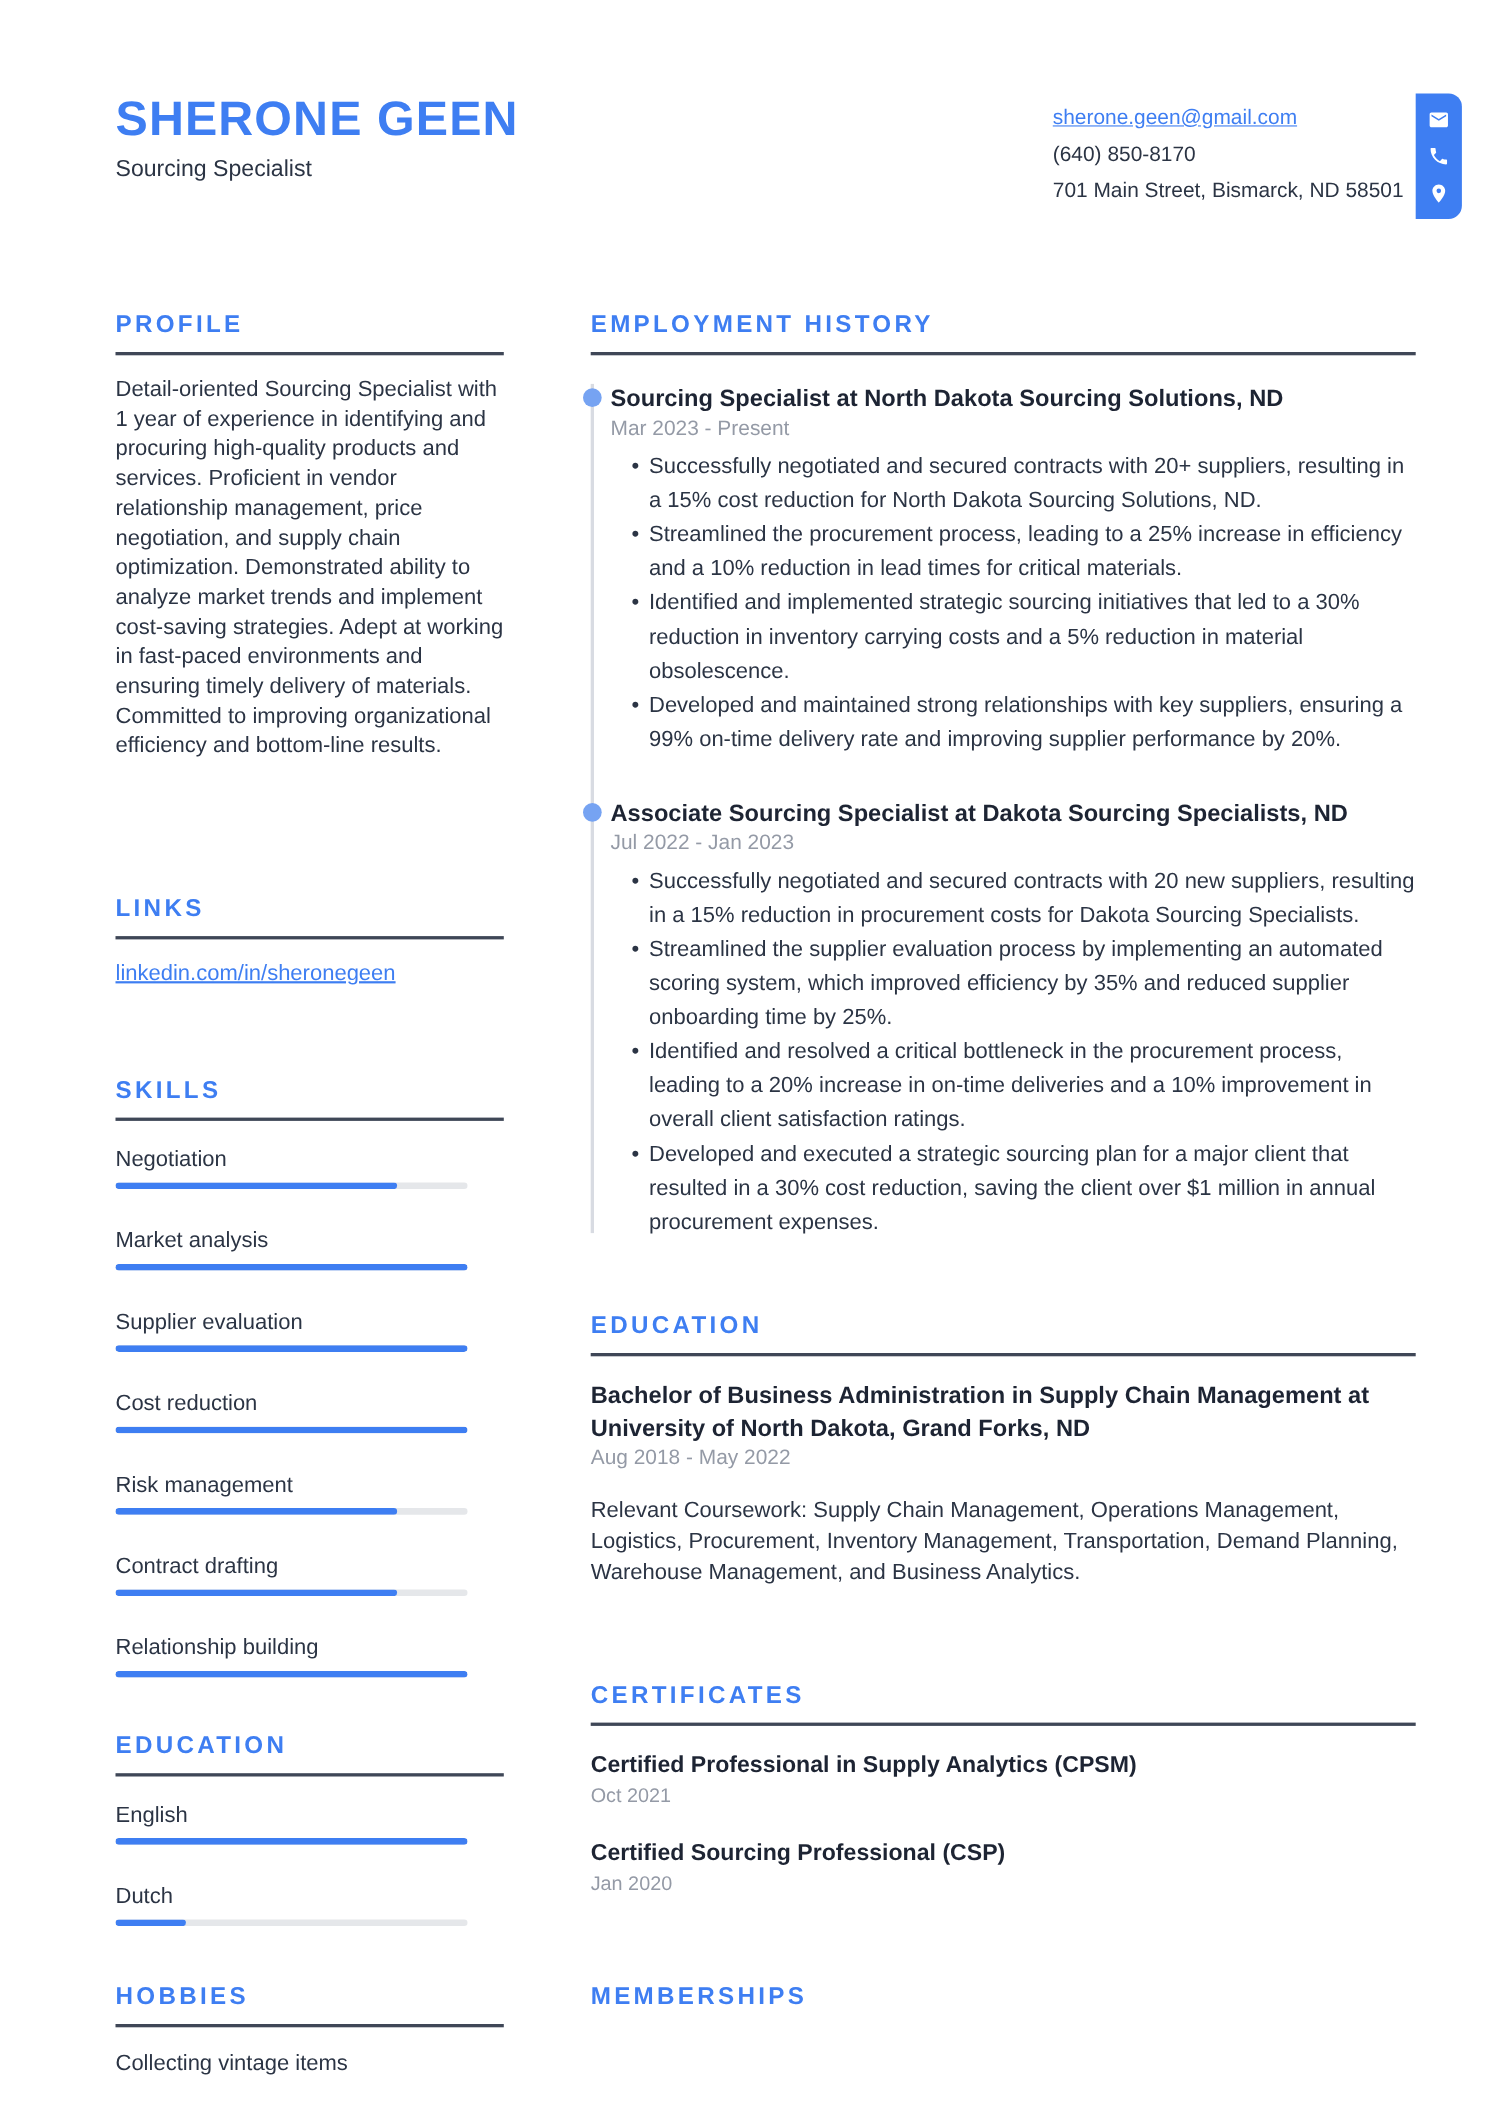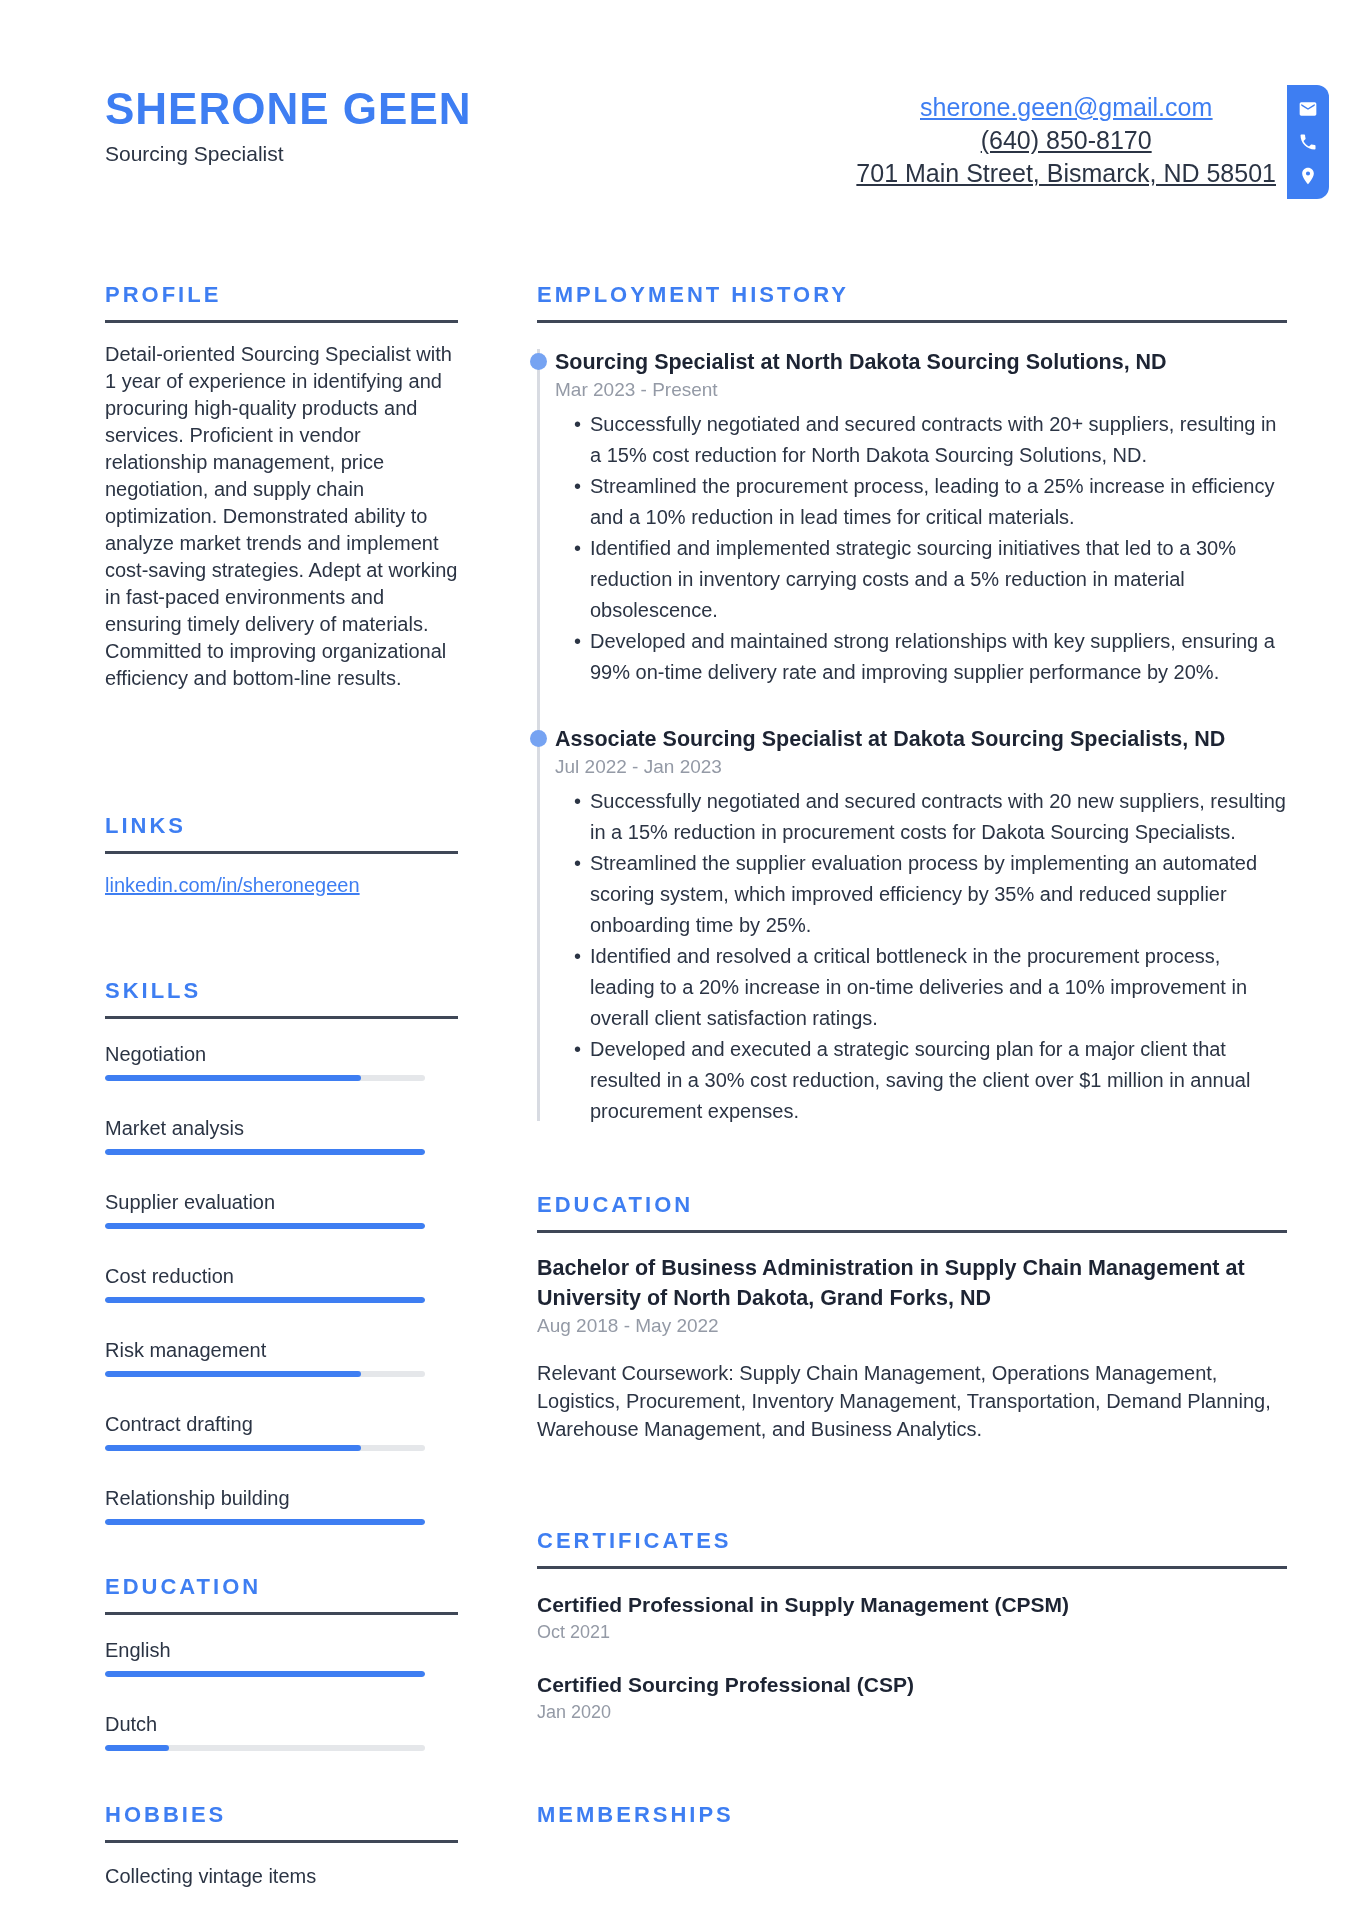--- a/index.html
+++ b/index.html
@@ -28,26 +28,25 @@
     color: #3e7ef2;
     line-height: 1.1;
   }
   .job-title-sub {
     margin-top: 9px;
     font-size: 21px;
     color: #2b3444;
   }
   .contact-wrap { display: flex; align-items: stretch; }
   .contact-text {
-    text-align: center;
-    font-size: 25px;
+    text-align: left;
+    font-size: 19px;
     line-height: 33px;
     color: #2b3444;
     padding-top: 6px;
-    text-decoration: underline;
   }
   .contact-text a {
     color: #3e7ef2;
     text-decoration: underline;
     cursor: pointer;
   }
   .icon-panel {
     width: 42px;
     height: 114px;
     margin-left: 11px;
@@ -383,21 +382,21 @@
           <div class="item-date">Aug 2018 - May 2022</div>
           <p class="edu-desc">Relevant Coursework: Supply Chain Management, Operations Management, Logistics, Procurement, Inventory Management, Transportation, Demand Planning, Warehouse Management, and Business Analytics.</p>
         </div>
       </div>
 
       <div class="sec-certs">
         <h2 class="sec">CERTIFICATES</h2>
         <div class="rule"></div>
         <div class="cert-list">
           <div class="cert-item">
-            <div class="item-title">Certified Professional in Supply Management (CPSM)</div>
+            <div class="item-title">Certified Professional in Supply Analytics (CPSM)</div>
             <div class="item-date">Oct 2021</div>
           </div>
           <div class="cert-item">
             <div class="item-title">Certified Sourcing Professional (CSP)</div>
             <div class="item-date">Jan 2020</div>
           </div>
         </div>
       </div>
 
       <div class="sec-memberships">

